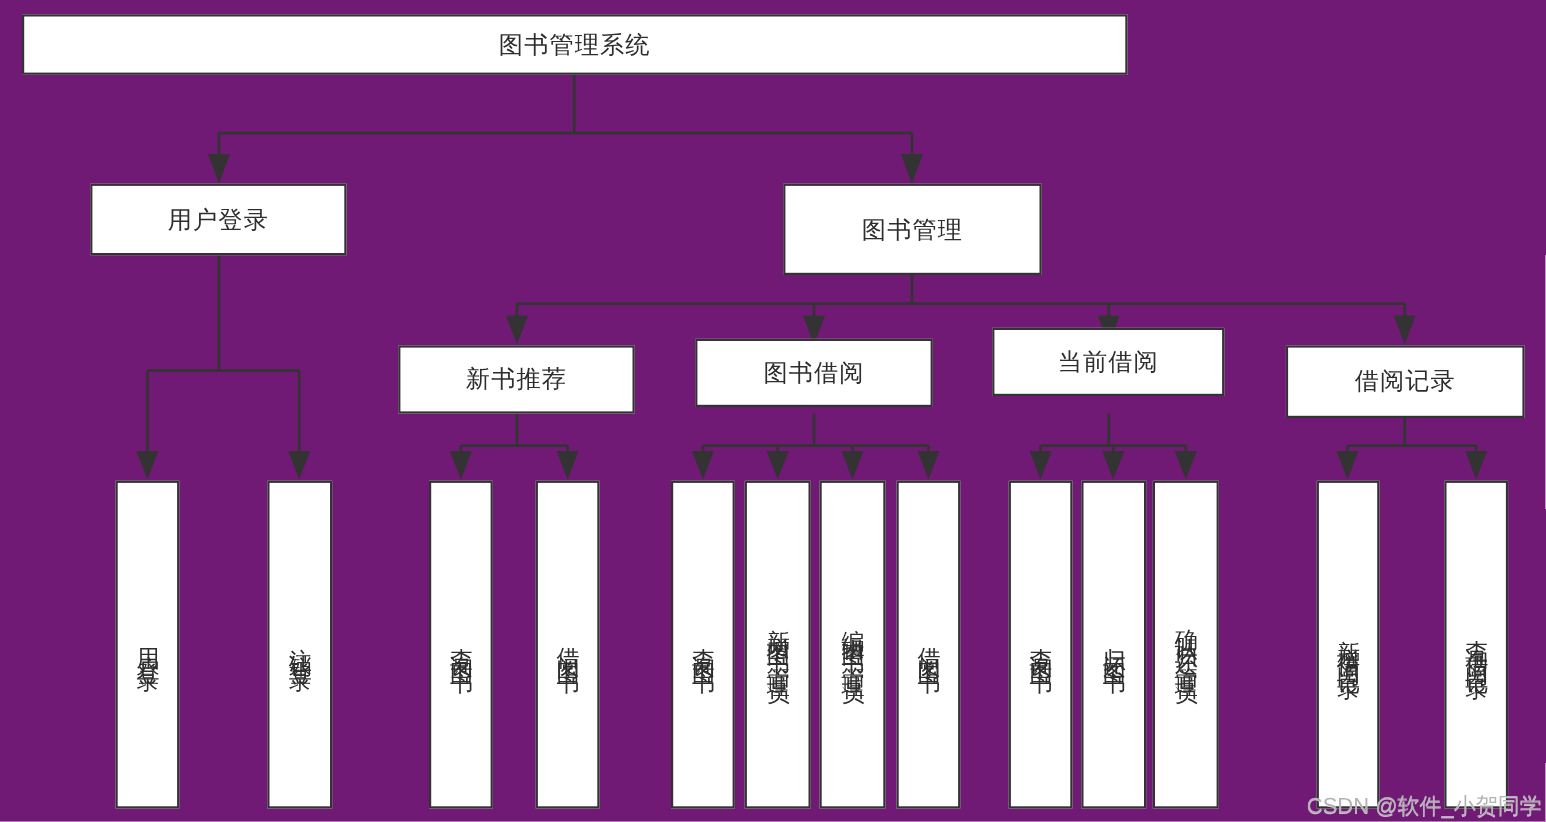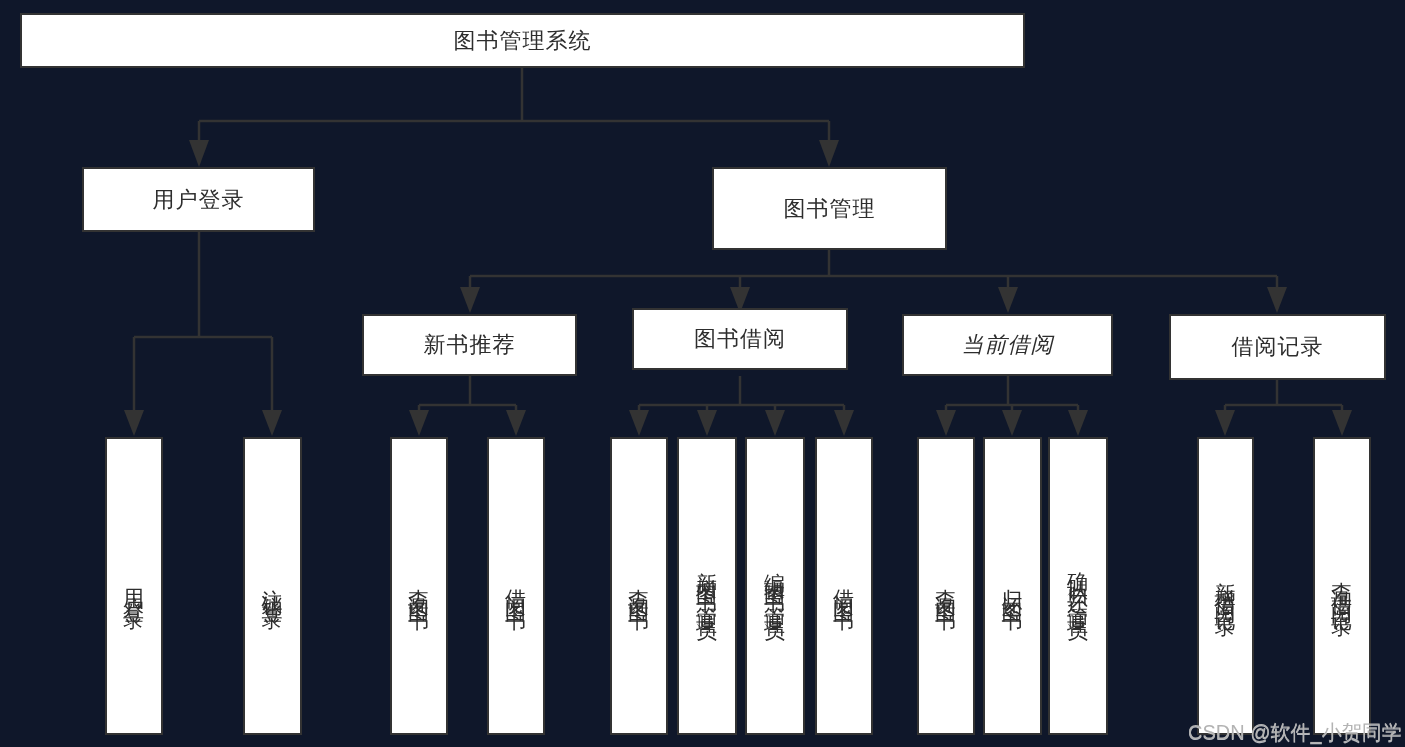--- a/index.html
+++ b/index.html
@@ -5,21 +5,21 @@
   html, body {
     margin: 0;
     padding: 0;
     background: #ffffff;
     font-family: "Liberation Sans", "DejaVu Sans", sans-serif;
   }
   #canvas {
     position: relative;
     width: 1405px;
     height: 747px;
-    background: #0f172a;
+    background: #701a75;
     overflow: hidden;
   }
   #wires {
     position: absolute;
     left: 0; top: 0;
     width: 1405px;
     height: 747px;
   }
   .box {
     position: absolute;
@@ -112,21 +112,21 @@
   <div class="box h-box" style="left:712px; top:167px; width:235px; height:83px;">
     <span>图书管理</span>
   </div>
 
   <div class="box h-box" style="left:362px; top:314px; width:215px; height:62px;">
     <span>新书推荐</span>
   </div>
   <div class="box h-box" style="left:632px; top:308px; width:216px; height:62px;">
     <span>图书借阅</span>
   </div>
-  <div class="box h-box" style="left:902px; top:314px; width:211px; height:62px;font-style:italic;">
+  <div class="box h-box" style="left:902px; top:298px; width:211px; height:62px;">
     <span>当前借阅</span>
   </div>
   <div class="box h-box" style="left:1169px; top:314px; width:217px; height:66px;">
     <span>借阅记录</span>
   </div>
 
   <div class="box v-box" style="left:105px; top:437px; width:58px; height:298px;">
     <span class="vtxt">用户登录</span>
   </div>
   <div class="box v-box" style="left:243px; top:437px; width:59px; height:298px;">

